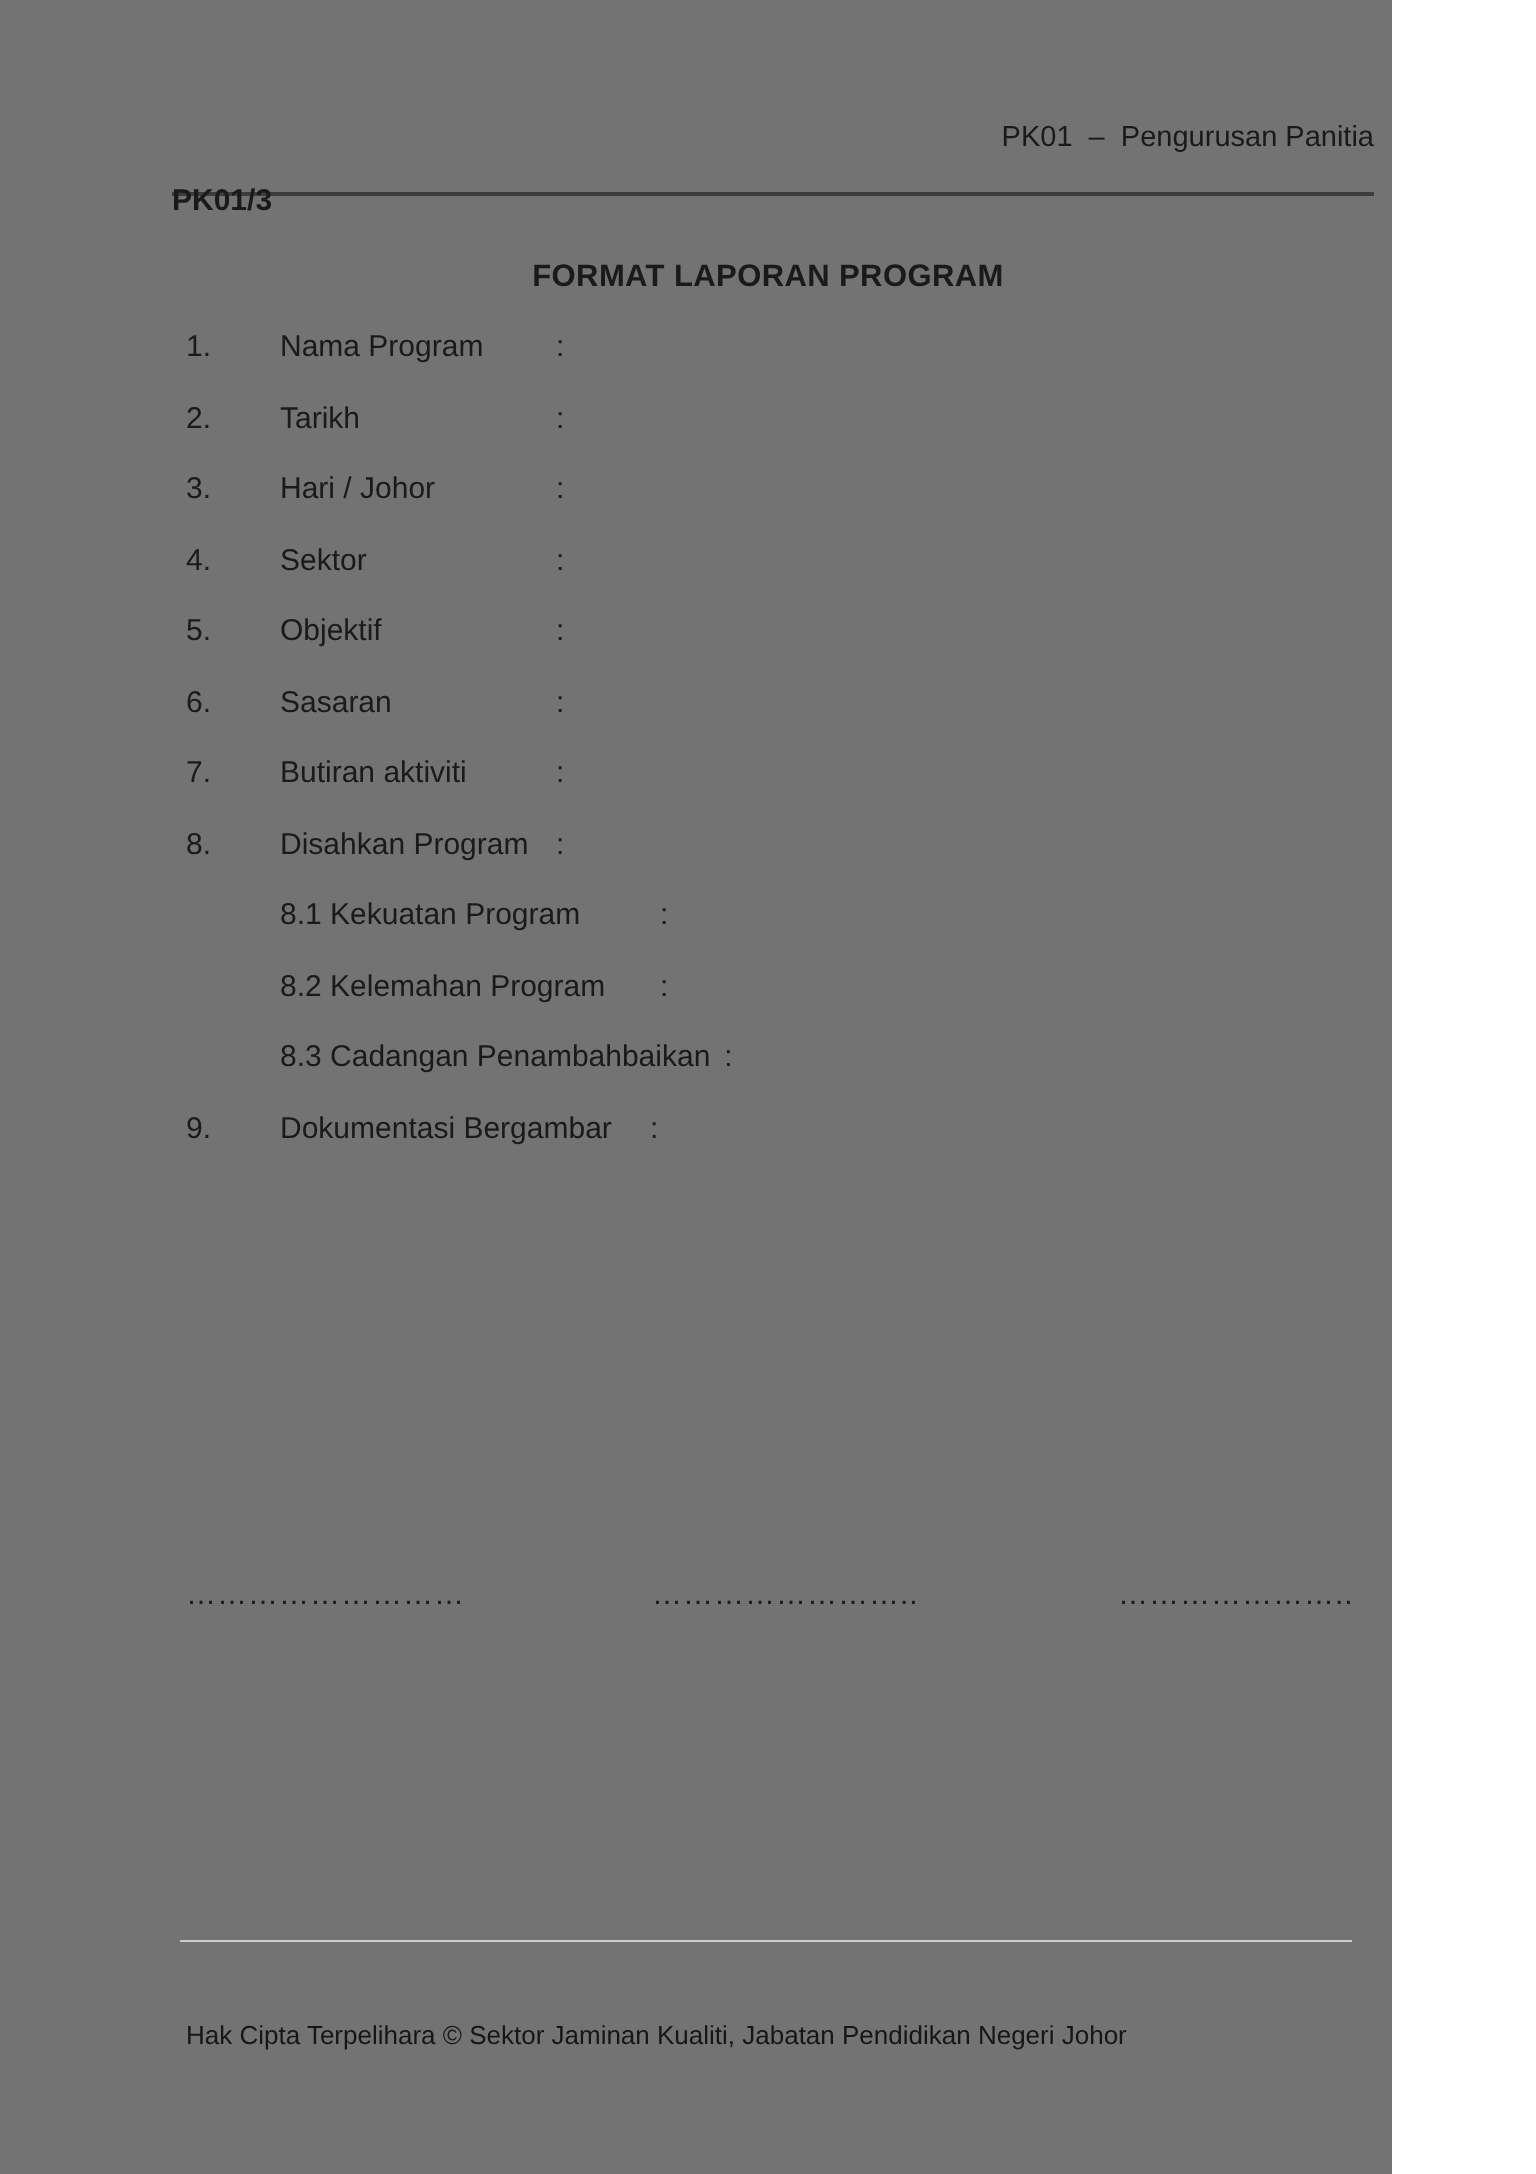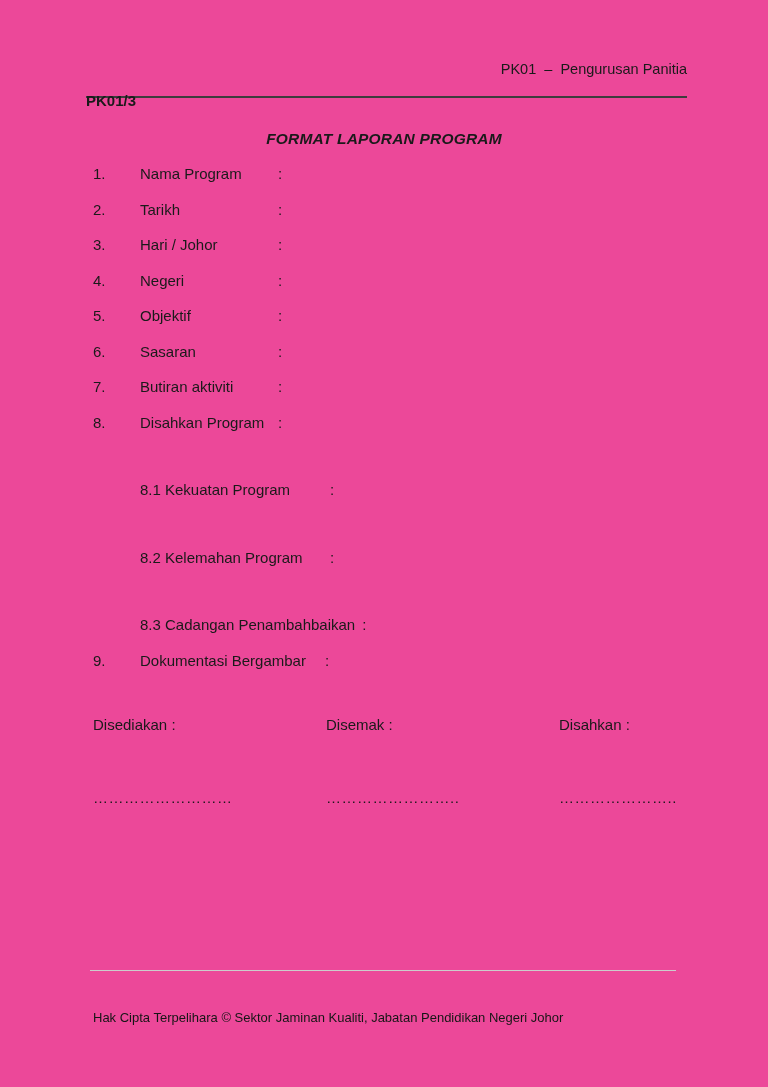--- a/index.html
+++ b/index.html
@@ -1,46 +1,45 @@
 <!DOCTYPE html>
 <html><head>
 <meta charset="utf-8">
 <style>
   html,body { margin:0; padding:0; background:#ffffff; }
   .page {
     position:relative;
-    width:768px; height:1087px;
-    background:#ec4899;
+    width:696px; height:1087px;
+    background:#737373;
     font-family:"Liberation Sans", sans-serif;
     color:#1a1a1a;
     overflow:hidden;
   }
   .header-line {
     position:absolute; top:44px; left:86px; width:601px;
     border-bottom:2px solid #3d3d3d;
     padding-bottom:1px;
     text-align:right;
     font-size:14.5px; line-height:17px;
     white-space:pre;
   }
   .doc-code {
     position:absolute; top:92px; left:86px; width:601px;
     text-align:left; font-weight:bold; font-size:15px;
   }
   .doc-title {
     position:absolute; top:130px; left:0; width:768px;
     text-align:center; font-weight:bold; font-size:15.5px;
     letter-spacing:0.2px;
-    font-style:italic;
   }
   .list { position:absolute; top:165px; left:93px; font-size:15px; line-height:17px; }
   .row  { display:flex; height:35.5px; align-items:flex-start; }
   .num  { width:47px; flex:0 0 47px; }
   .lbl  { width:138px; flex:0 0 138px; }
-  .row.sub { padding-left:47px;margin-top:32px; }
+  .row.sub { padding-left:47px; }
   .sublbl { width:190px; flex:0 0 190px; }
   .sublbl-inline { flex:0 0 auto; }
   .colon { flex:0 0 auto; }
   .colon.gap { margin-left:7px; }
   .row.item9 .lbl9 { width:185px; flex:0 0 185px; }
   .sig-labels { position:absolute; top:716px; left:93px; width:600px; height:20px; font-size:15px; }
   .sig-dots   { position:absolute; top:789px; left:93px; width:620px; height:20px; font-size:15px; letter-spacing:0.5px; }
   .sig-col-1 { position:absolute; left:0; top:0; }
   .sig-col-2 { position:absolute; left:233px; top:0; }
   .sig-col-3 { position:absolute; left:466px; top:0; }
@@ -79,21 +78,21 @@
       <span class="lbl">Tarikh</span>
       <span class="colon">:</span>
     </div>
     <div class="row">
       <span class="num">3.</span>
       <span class="lbl">Hari / Johor</span>
       <span class="colon">:</span>
     </div>
     <div class="row">
       <span class="num">4.</span>
-      <span class="lbl">Negeri</span>
+      <span class="lbl">Sektor</span>
       <span class="colon">:</span>
     </div>
     <div class="row">
       <span class="num">5.</span>
       <span class="lbl">Objektif</span>
       <span class="colon">:</span>
     </div>
     <div class="row">
       <span class="num">6.</span>
       <span class="lbl">Sasaran</span>
@@ -124,25 +123,20 @@
     </div>
 
     <div class="row item9">
       <span class="num">9.</span>
       <span class="lbl9">Dokumentasi Bergambar</span>
       <span class="colon">:</span>
     </div>
 
   </div>
 
-  <div class="sig-labels">
-    <span class="sig-col-1">Disediakan :</span>
-    <span class="sig-col-2">Disemak :</span>
-    <span class="sig-col-3">Disahkan :</span>
-  </div>
 
   <div class="sig-dots">
     <span class="sig-col-1">………………………</span>
     <span class="sig-col-2">……………………..</span>
     <span class="sig-col-3">…………………..</span>
   </div>
 
   <div class="footer-rule"></div>
 
   <div class="footer-text">

